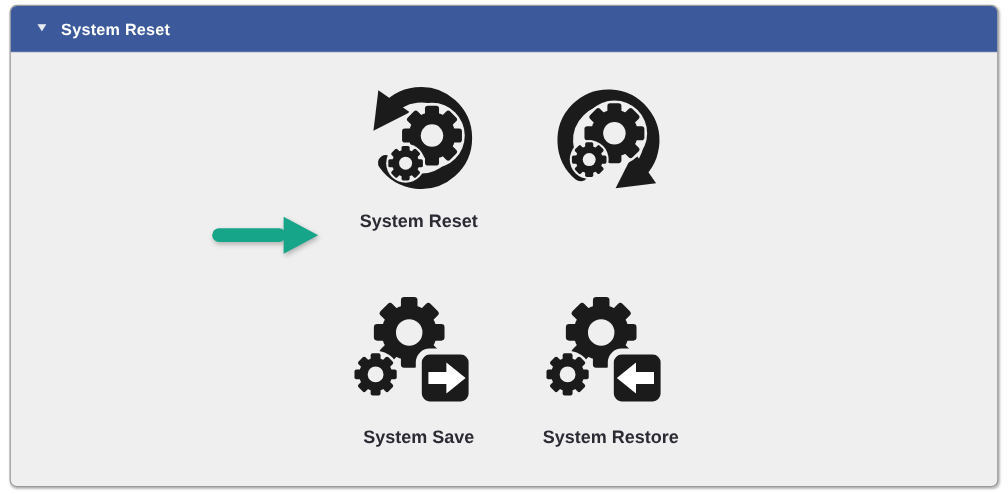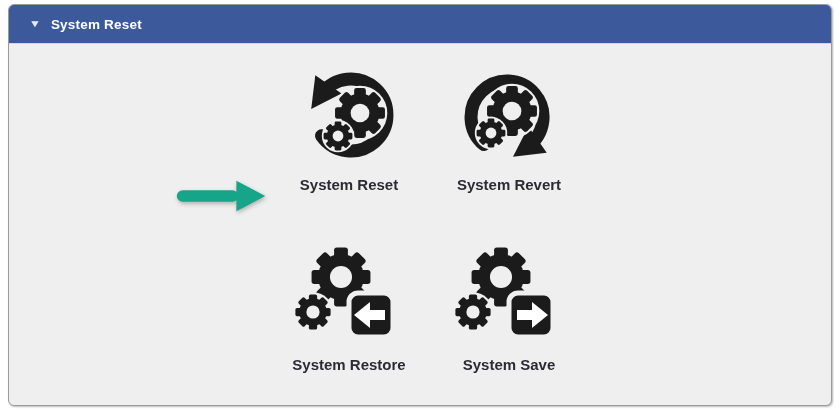--- a/index.html
+++ b/index.html
@@ -113,50 +113,49 @@
           <polygon points="0,0 -30,-16 -30,16" fill="#1b1b1b" transform="translate(59,93.8) rotate(145)"></polygon>
           <g transform="translate(58,48) scale(0.78)">
             <circle r="35" fill="#f0eff0"></circle>
               <use href="#gear"></use>
           </g>
           <g transform="translate(37,70) scale(0.45)">
             <circle r="36" fill="#f0eff0"></circle>
               <use href="#gear"></use>
           </g>
         </svg>
-        <div class="tile-label">System Revert</div>
+      </div>
+
+      <div class="tile">
+        <svg class="icon-svg" viewBox="0 0 110 110">
+          <g transform="translate(47,34) scale(0.92)">
+              <use href="#gear"></use>
+            </g>
+          <g transform="translate(19,69) scale(0.55)">
+            <circle r="36" fill="#f0eff0"></circle>
+              <use href="#gear"></use>
+          </g>
+          <rect x="55" y="50" width="44" height="44" rx="9" fill="#1b1b1b" stroke="#f0eff0" stroke-width="5"></rect>
+          <rect x="63" y="67" width="16" height="10" fill="#ffffff"></rect>
+          <polygon points="78,59 94,72 78,85" fill="#ffffff"></polygon>
+        </svg>
+        <div class="tile-label">System Save</div>
       </div>
 
       <div class="tile">
         <svg class="icon-svg" viewBox="0 0 110 110">
           <g transform="translate(47,34) scale(0.92)">
               <use href="#gear"></use>
             </g>
           <g transform="translate(19,69) scale(0.55)">
             <circle r="36" fill="#f0eff0"></circle>
               <use href="#gear"></use>
           </g>
           <rect x="55" y="50" width="44" height="44" rx="9" fill="#1b1b1b" stroke="#f0eff0" stroke-width="5"></rect>
           <rect x="75" y="67" width="16" height="10" fill="#ffffff"></rect>
           <polygon points="76,59 60,72 76,85" fill="#ffffff"></polygon>
         </svg>
         <div class="tile-label">System Restore</div>
       </div>
 
-      <div class="tile">
-        <svg class="icon-svg" viewBox="0 0 110 110">
-          <g transform="translate(47,34) scale(0.92)">
-              <use href="#gear"></use>
-            </g>
-          <g transform="translate(19,69) scale(0.55)">
-            <circle r="36" fill="#f0eff0"></circle>
-              <use href="#gear"></use>
-          </g>
-          <rect x="55" y="50" width="44" height="44" rx="9" fill="#1b1b1b" stroke="#f0eff0" stroke-width="5"></rect>
-          <rect x="63" y="67" width="16" height="10" fill="#ffffff"></rect>
-          <polygon points="78,59 94,72 78,85" fill="#ffffff"></polygon>
-        </svg>
-        <div class="tile-label">System Save</div>
-      </div>
-
     </div>
   </div>
 </div>
 
 </body></html>

